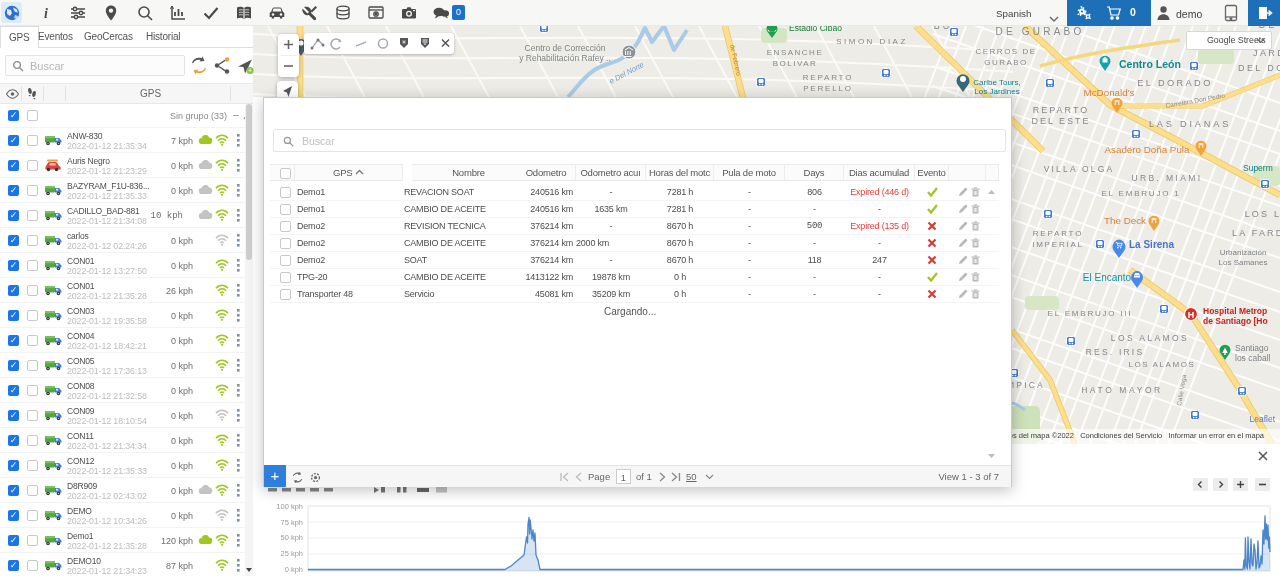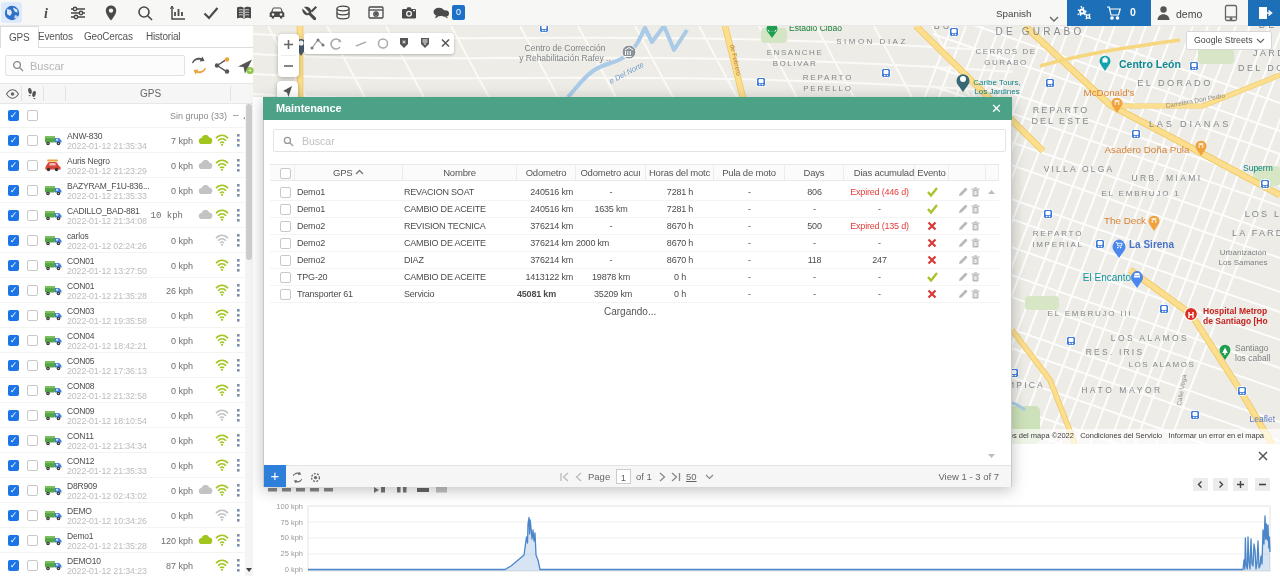--- a/index.html
+++ b/index.html
@@ -57,21 +57,21 @@
 
 #zoomctl { position:absolute; left:278px; top:34px; width:21px; height:43px;
   background:#fff; border-radius:4px; box-shadow:0 1px 4px rgba(0,0,0,.3); z-index:10;
   color:#444; }
 #navctl { position:absolute; left:277px; top:81px; width:21px; height:21px;
   background:#fff; border-radius:4px; box-shadow:0 1px 4px rgba(0,0,0,.3); z-index:10; }
 #drawbar { position:absolute; left:304px; top:33px; width:150px; height:21px;
   background:#fff; border-radius:3px; box-shadow:0 1px 3px rgba(0,0,0,.25); z-index:10; }
 #gstreets { position:absolute; left:1186px; top:31px; width:86px; height:19px;
   background:#fff; border:1px solid #d7d7d7; border-radius:2px; z-index:10;
-  font-size:8.8px; color:#444; line-height:17px; padding-left:7px; }
+  font-size:8.8px; color:#444; line-height:17px; padding-left:20px; }
 
 
 #modal { position:absolute; left:263px; top:97px; width:749px; height:390px;
   background:#fff; border:1px solid #c9c9c9; box-shadow:0 3px 14px rgba(0,0,0,.25); z-index:60; }
 #mhead { position:absolute; left:-1px; top:-1px; width:749px; height:23px; background:#4ba287; }
 #mhead .ttl { position:absolute; left:13px; top:5px; font-size:11px; letter-spacing:-0.1px; color:#fff; font-weight:bold; }
 #mhead .x { position:absolute; right:10px; top:4px; font-size:13px; color:#fff; }
 #msearch { position:absolute; left:9px; top:31px; width:733px; height:23px;
   border:1px solid #e4e4e4; border-radius:2px; }
 #msearch .ph { position:absolute; left:28px; top:5px; font-size:10.5px; color:#c0c0c0; }
@@ -1091,44 +1091,40 @@
         <path d="M138 6.5 l7 7 m0 -7 l-7 7" stroke="#555" stroke-width="1.5"></path>
       </g>
     </svg>
   </div>
   <div id="gstreets">Google Streets
     <svg style="position:absolute;right:6px;top:6px;" width="9" height="6">
         <path d="M1 1 l3.5 3.5 L8 1" stroke="#666" stroke-width="1.2" fill="none"></path>
       </svg>
   </div>
   <div id="modal">
-    <div id="mhead">
-        <div class="ttl">Maintenance</div>
-        <div class="x">✕</div>
-      </div>
     <div id="msearch">
       <svg style="position:absolute;left:9px;top:6px;" width="11" height="11" viewBox="0 0 13 13" stroke="#999" stroke-width="1.5" fill="none">
           <circle cx="5.2" cy="5.2" r="3.6"></circle>
           <path d="M8 8 L12 12"></path>
         </svg>
       <div class="ph">Buscar</div>
     </div>
     <div class="mth" style="left:6px;width:25px;">
         <div class="cbu" style="left:10px;top:3px;"></div>
       </div>
     <div class="mth" style="left:31px;width:108px;">GPS <svg width="9" height="6" style="vertical-align:1px;">
           <path d="M1 5 l3.5-3.5 L8 5" stroke="#777" stroke-width="1.3" fill="none"></path>
         </svg></div>
-    <div class="mth" style="left:139px;width:114px;">Nombre</div>
+    <div class="mth" style="left:148px;width:114px;">Nombre</div>
     <div class="mth" style="left:253px;width:59px;">Odometro</div>
     <div class="mth" style="left:312px;width:70px;">Odometro acuı</div>
     <div class="mth" style="left:382px;width:68px;">Horas del motc</div>
     <div class="mth" style="left:450px;width:71px;">Pula de moto</div>
     <div class="mth" style="left:521px;width:59px;">Days</div>
-    <div class="mth" style="left:580px;width:71px;text-align:right;">Dias acumulad</div>
+    <div class="mth" style="left:580px;width:71px;">Dias acumulad</div>
     <div class="mth" style="left:651px;width:34px;">Evento</div>
     <div class="mth" style="left:685px;width:37px;"></div>
     <div class="mth" style="left:722px;width:13px;"></div>
     <div class="mrow" style="top:86px;">
         <div class="cbu" style="left:10px;top:3px;"></div>
         <div class="mc" style="left:27px;">Demo1</div>
         <div class="mc" style="left:134px;">REVACION SOAT</div>
         <div class="mc" style="left:247px;width:59px;text-align:right;padding-right:3px;box-sizing:border-box;">240516 km</div>
         <div class="mc" style="left:306px;width:70px;text-align:center;">-</div>
         <div class="mc" style="left:376px;width:68px;text-align:center;">7281 h</div>
@@ -1172,21 +1168,21 @@
           </svg></div>
       </div>
     <div class="mrow" style="top:120px;">
         <div class="cbu" style="left:10px;top:3px;"></div>
         <div class="mc" style="left:27px;">Demo2</div>
         <div class="mc" style="left:134px;">REVISION TECNICA</div>
         <div class="mc" style="left:247px;width:59px;text-align:right;padding-right:3px;box-sizing:border-box;">376214 km</div>
         <div class="mc" style="left:306px;width:70px;text-align:center;">-</div>
         <div class="mc" style="left:376px;width:68px;text-align:center;">8670 h</div>
         <div class="mc" style="left:444px;width:71px;text-align:center;">-</div>
-        <div class="mc" style="left:515px;width:59px;text-align:center;">500</div>
+        <div class="mc" style="left:515px;width:59px;text-align:center;font-family:Liberation Mono, monospace;">500</div>
         <div class="mc red" style="left:574px;width:71px;text-align:center;">Expired (135 d)</div>
         <div class="mc" style="left:645px;width:34px;text-align:center;top:3px;"><svg width="10" height="10" viewBox="0 0 10 10">
             <path d="M1.5 1.5 l7 7 m0-7 l-7 7" stroke="#d93a36" stroke-width="2.2" fill="none"></path>
           </svg></div>
         <div class="mc" style="left:688px;top:3px;"><svg width="10" height="10" viewBox="0 0 10 10" fill="#b9b9b9">
             <path d="M1 9 l.6-2.6 L7 1 a.9.9 0 0 1 1.3 0 l.7.7 a.9.9 0 0 1 0 1.3 L3.6 8.4z"></path>
           </svg></div>
         <div class="mc" style="left:701px;top:3px;"><svg width="9" height="10" viewBox="0 0 9 10" fill="#b9b9b9">
             <rect x="1.5" y="3" width="6" height="6.5" rx=".8"></rect>
             <rect x=".5" y="1.5" width="8" height="1.2"></rect>
@@ -1213,21 +1209,21 @@
         <div class="mc" style="left:701px;top:3px;"><svg width="9" height="10" viewBox="0 0 9 10" fill="#b9b9b9">
             <rect x="1.5" y="3" width="6" height="6.5" rx=".8"></rect>
             <rect x=".5" y="1.5" width="8" height="1.2"></rect>
             <rect x="3" y=".4" width="3" height="1.2"></rect>
             <path d="M3.2 4 v4 M4.5 4 v4 M5.8 4 v4" stroke="#fff" stroke-width=".7"></path>
           </svg></div>
       </div>
     <div class="mrow" style="top:154px;">
         <div class="cbu" style="left:10px;top:3px;"></div>
         <div class="mc" style="left:27px;">Demo2</div>
-        <div class="mc" style="left:134px;">DIAZ</div>
+        <div class="mc" style="left:134px;">SOAT</div>
         <div class="mc" style="left:247px;width:59px;text-align:right;padding-right:3px;box-sizing:border-box;">376214 km</div>
         <div class="mc" style="left:306px;width:70px;text-align:center;">-</div>
         <div class="mc" style="left:376px;width:68px;text-align:center;">8670 h</div>
         <div class="mc" style="left:444px;width:71px;text-align:center;">-</div>
         <div class="mc" style="left:515px;width:59px;text-align:center;">118</div>
         <div class="mc" style="left:574px;width:71px;text-align:center;">247</div>
         <div class="mc" style="left:645px;width:34px;text-align:center;top:3px;"><svg width="10" height="10" viewBox="0 0 10 10">
             <path d="M1.5 1.5 l7 7 m0-7 l-7 7" stroke="#d93a36" stroke-width="2.2" fill="none"></path>
           </svg></div>
         <div class="mc" style="left:688px;top:3px;"><svg width="10" height="10" viewBox="0 0 10 10" fill="#b9b9b9">
@@ -1258,24 +1254,24 @@
           </svg></div>
         <div class="mc" style="left:701px;top:3px;"><svg width="9" height="10" viewBox="0 0 9 10" fill="#b9b9b9">
             <rect x="1.5" y="3" width="6" height="6.5" rx=".8"></rect>
             <rect x=".5" y="1.5" width="8" height="1.2"></rect>
             <rect x="3" y=".4" width="3" height="1.2"></rect>
             <path d="M3.2 4 v4 M4.5 4 v4 M5.8 4 v4" stroke="#fff" stroke-width=".7"></path>
           </svg></div>
       </div>
     <div class="mrow" style="top:188px;">
         <div class="cbu" style="left:10px;top:3px;"></div>
-        <div class="mc" style="left:27px;">Transporter 61</div>
+        <div class="mc" style="left:27px;">Transporter 48</div>
         <div class="mc" style="left:134px;">Servicio</div>
-        <div class="mc" style="left:247px;width:59px;padding-right:3px;box-sizing:border-box;font-weight:bold;">45081 km</div>
-        <div class="mc" style="left:292px;width:70px;text-align:right;">35209 km</div>
+        <div class="mc" style="left:247px;width:59px;text-align:right;padding-right:3px;box-sizing:border-box;">45081 km</div>
+        <div class="mc" style="left:306px;width:70px;text-align:center;">35209 km</div>
         <div class="mc" style="left:376px;width:68px;text-align:center;">0 h</div>
         <div class="mc" style="left:444px;width:71px;text-align:center;">-</div>
         <div class="mc" style="left:515px;width:59px;text-align:center;">-</div>
         <div class="mc" style="left:574px;width:71px;text-align:center;">-</div>
         <div class="mc" style="left:645px;width:34px;text-align:center;top:3px;"><svg width="10" height="10" viewBox="0 0 10 10">
             <path d="M1.5 1.5 l7 7 m0-7 l-7 7" stroke="#d93a36" stroke-width="2.2" fill="none"></path>
           </svg></div>
         <div class="mc" style="left:688px;top:3px;"><svg width="10" height="10" viewBox="0 0 10 10" fill="#b9b9b9">
             <path d="M1 9 l.6-2.6 L7 1 a.9.9 0 0 1 1.3 0 l.7.7 a.9.9 0 0 1 0 1.3 L3.6 8.4z"></path>
           </svg></div>

